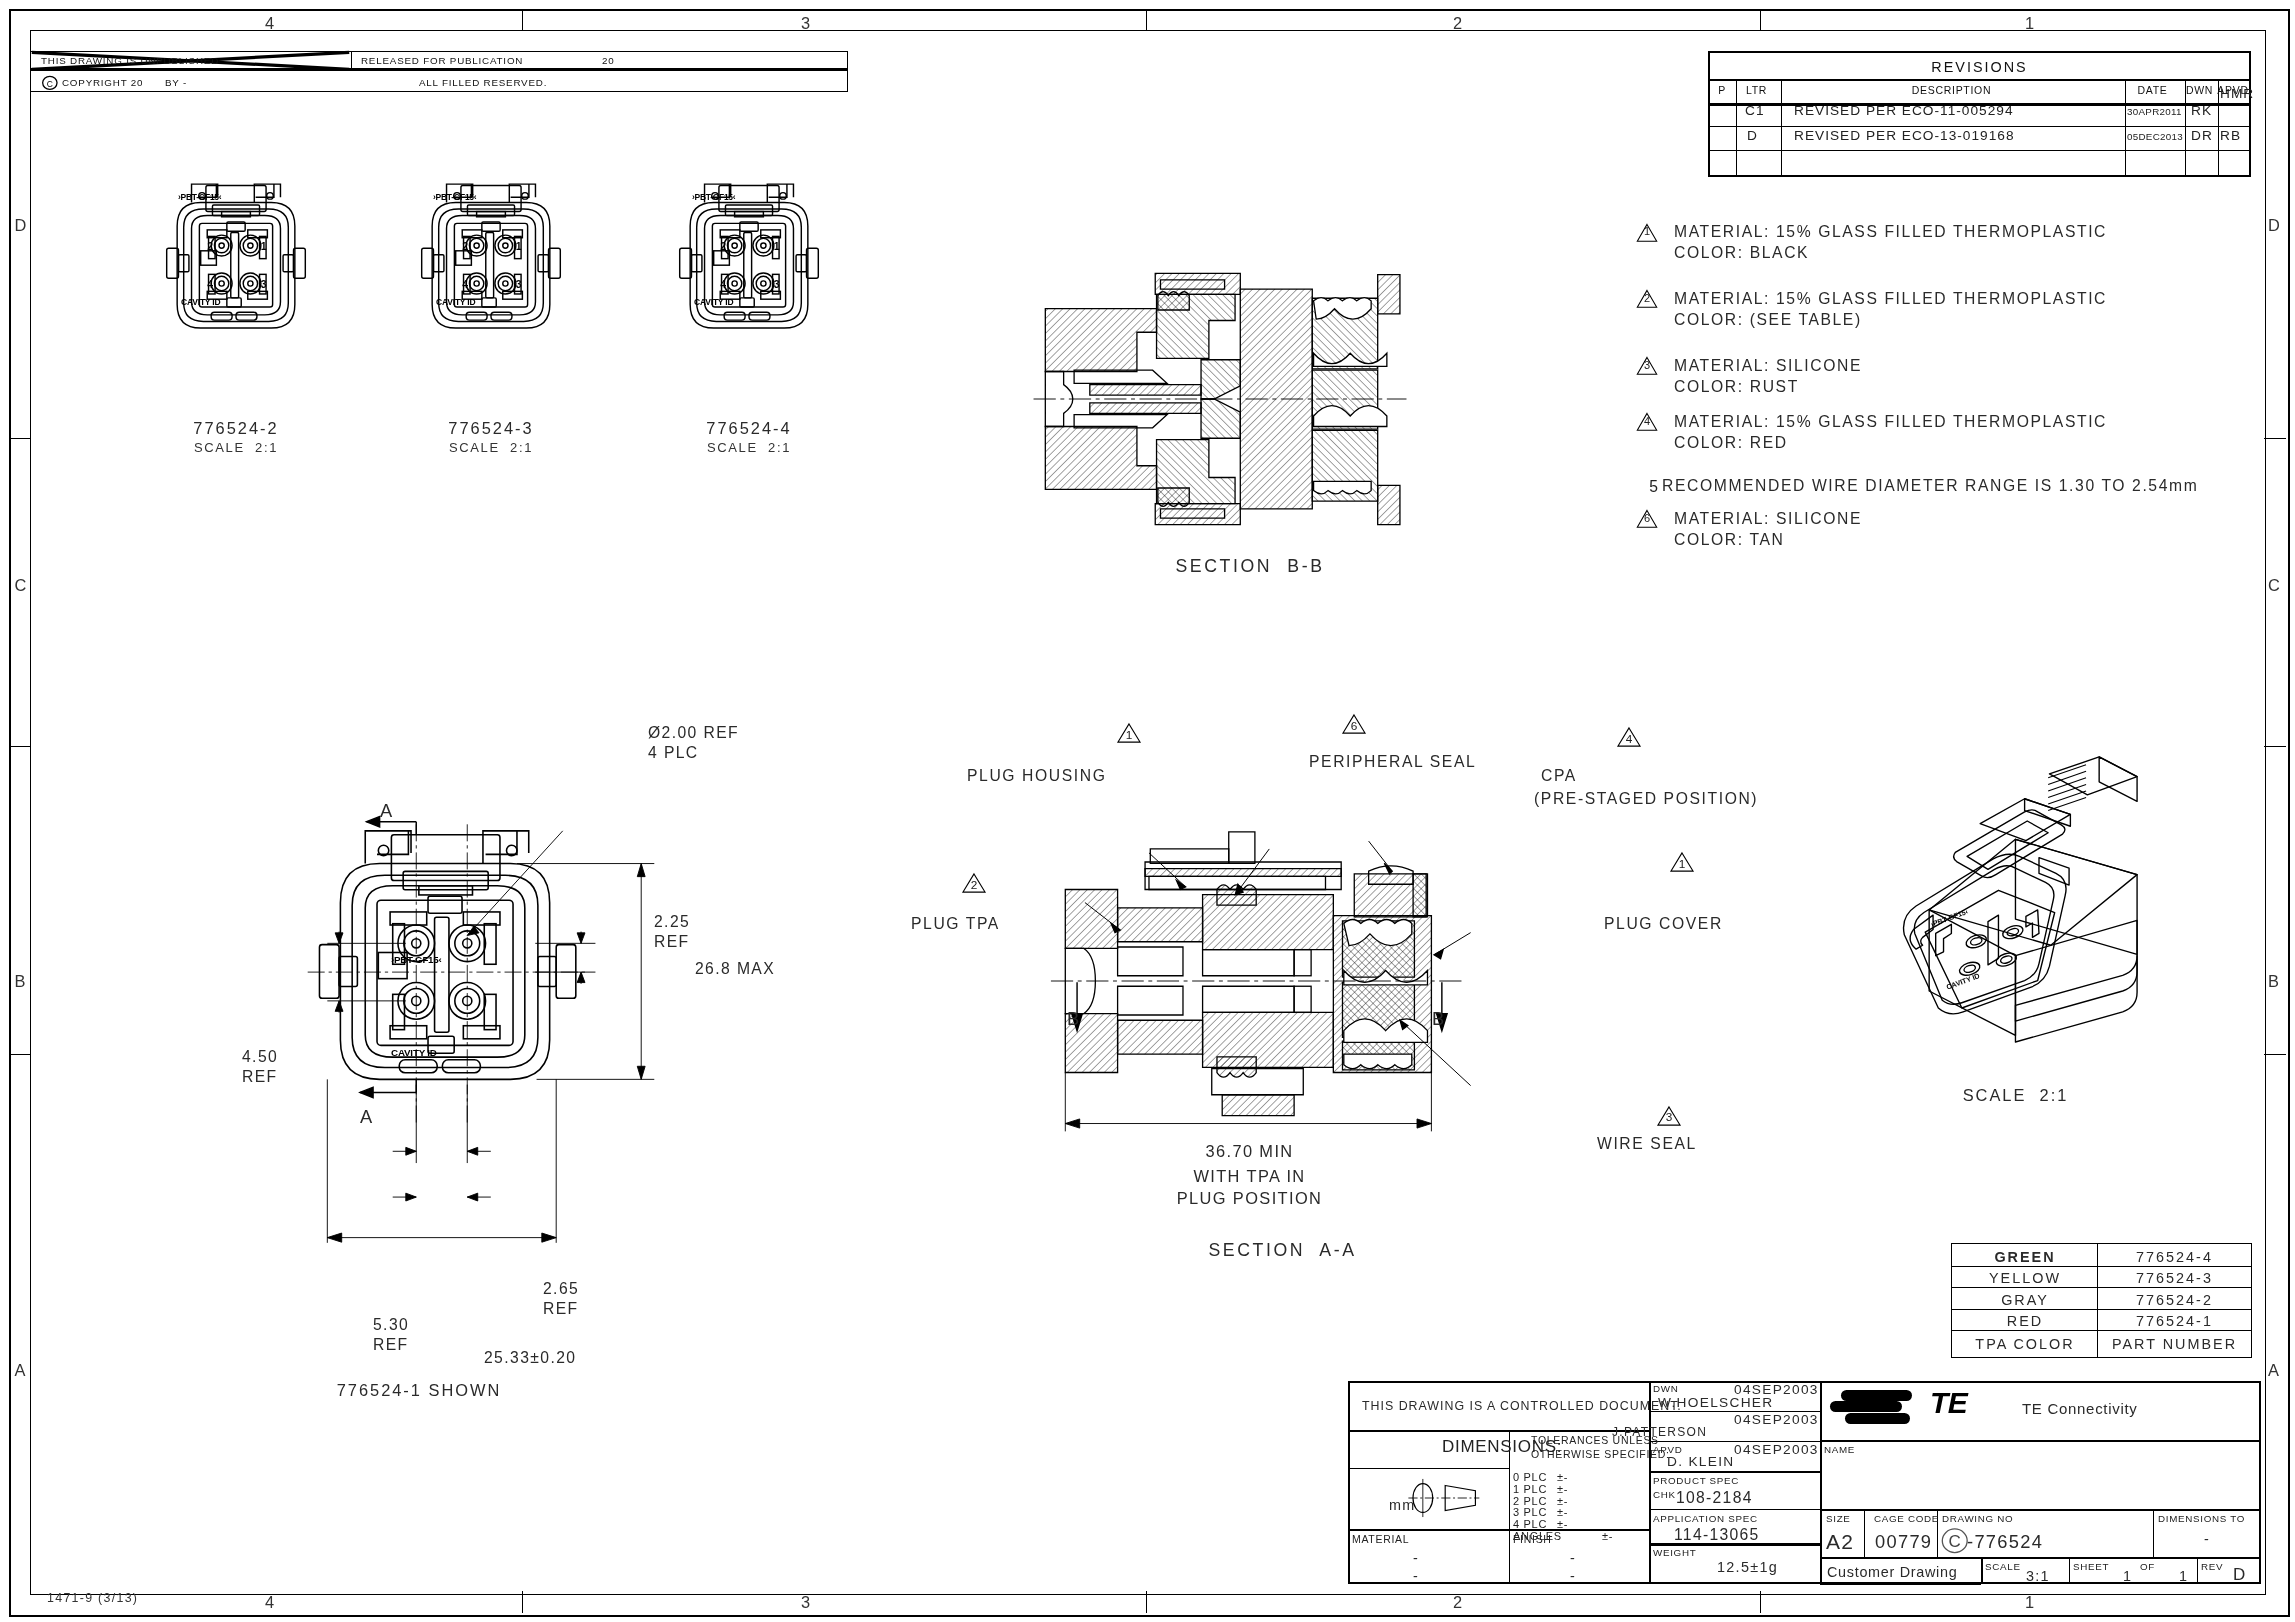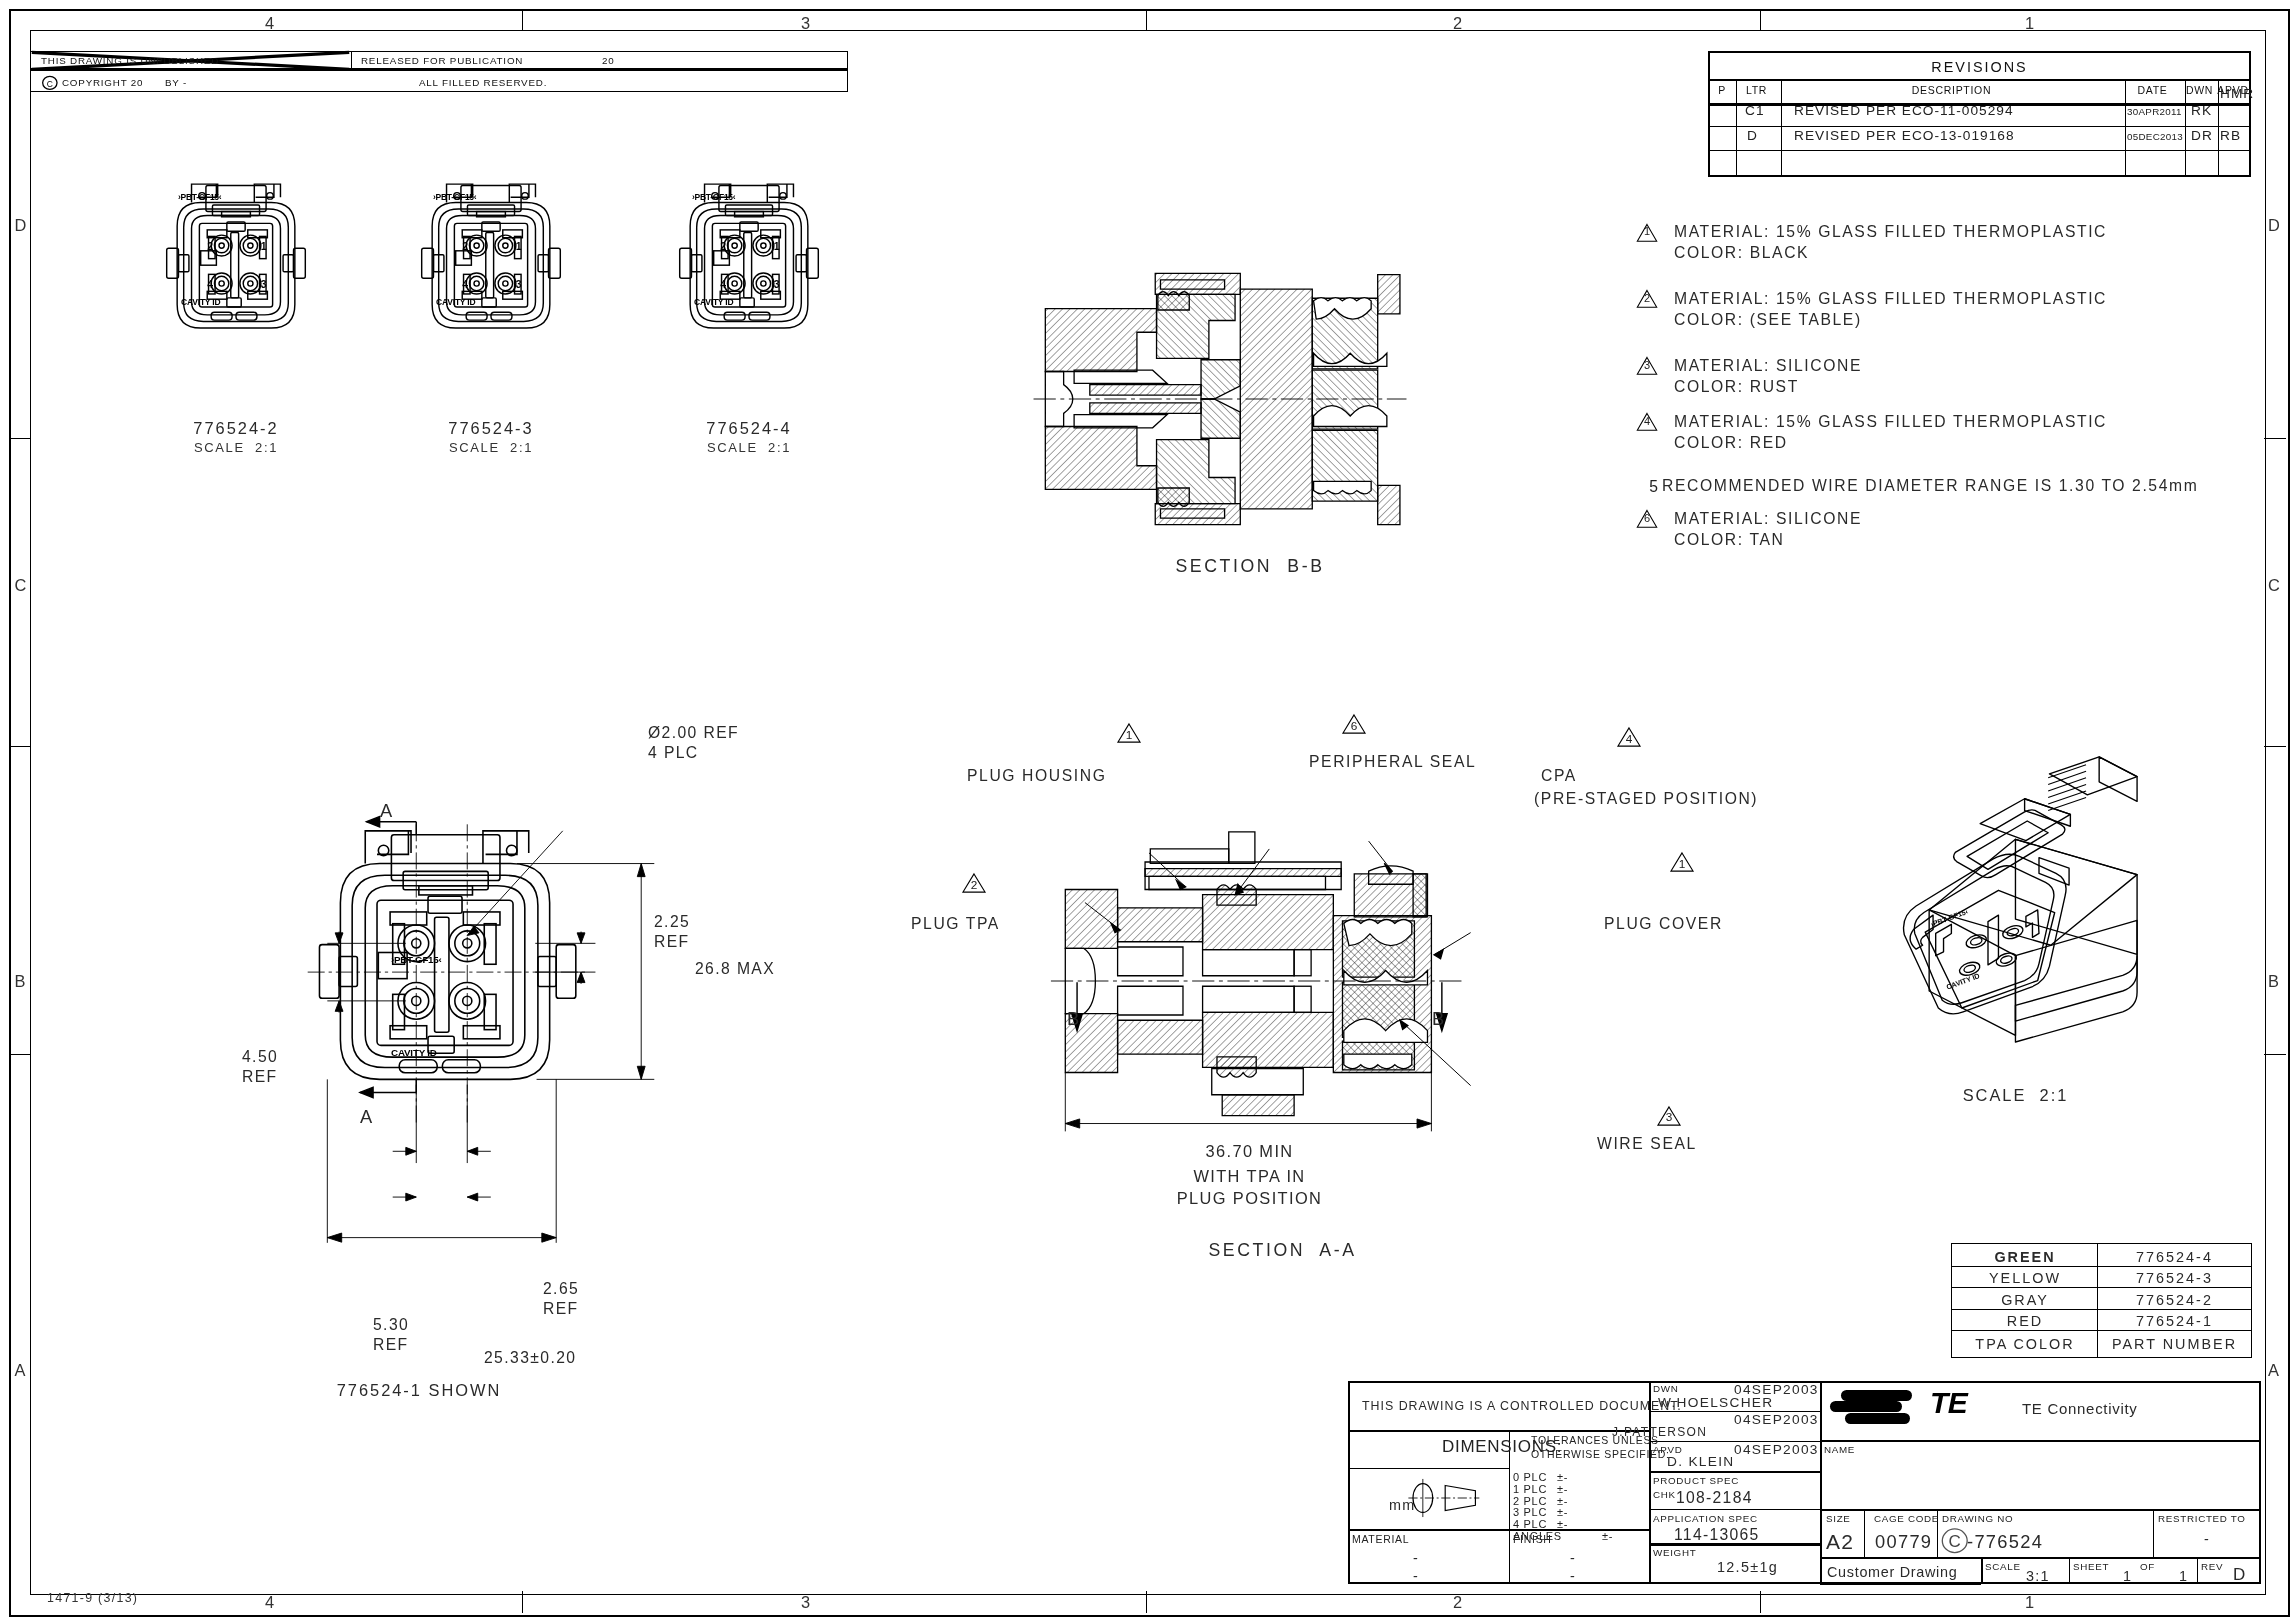--- a/index.html
+++ b/index.html
@@ -859,21 +859,21 @@
   <div class="tb-h" style="left:1826px;top:1513px;font-size:9.8px;">SIZE</div>
   <div class="tb-v" style="left:1826px;top:1530px;font-size:21px;">A2</div>
   <div class="tb-h" style="left:1874px;top:1513px;font-size:9.8px;">CAGE CODE</div>
   <div class="tb-v" style="left:1875px;top:1531px;font-size:18.3px;">00779</div>
   <div class="tb-h" style="left:1942px;top:1513px;font-size:9.8px;">DRAWING NO</div>
   <svg class="abs" style="left:1941px;top:1527px;" width="27.5" height="27.5" viewBox="0 0 42 42">
     <ellipse cx="21" cy="21" rx="19" ry="18" fill="none" stroke="#555" stroke-width="2"></ellipse>
     <text x="21" y="31" font-size="26" text-anchor="middle" fill="#444" font-family="Liberation Sans, sans-serif">C</text>
   </svg>
   <div class="tb-v" style="left:1967px;top:1531px;font-size:18.3px;">-776524</div>
-  <div class="tb-h" style="left:2158px;top:1513px;font-size:9.8px;">RESTRICTED TO</div>
+  <div class="tb-h" style="left:2158px;top:1513px;font-size:9.8px;">DIMENSIONS TO</div>
   <div class="tb-v" style="left:2204px;top:1531px;">-</div>
 
   <div class="tb-v" style="left:1827px;top:1564px;font-size:14.4px;letter-spacing:0.7px;">Customer Drawing</div>
   <div class="tb-h" style="left:1985px;top:1561px;font-size:9.8px;">SCALE</div>
   <div class="tb-v" style="left:2026px;top:1568px;">3:1</div>
   <div class="tb-h" style="left:2073px;top:1561px;font-size:9.8px;">SHEET</div>
   <div class="tb-v" style="left:2123px;top:1568px;">1</div>
   <div class="tb-h" style="left:2140px;top:1561px;font-size:9.8px;">OF</div>
   <div class="tb-v" style="left:2179px;top:1568px;">1</div>
   <div class="tb-h" style="left:2201px;top:1561px;font-size:9.8px;">REV</div>

